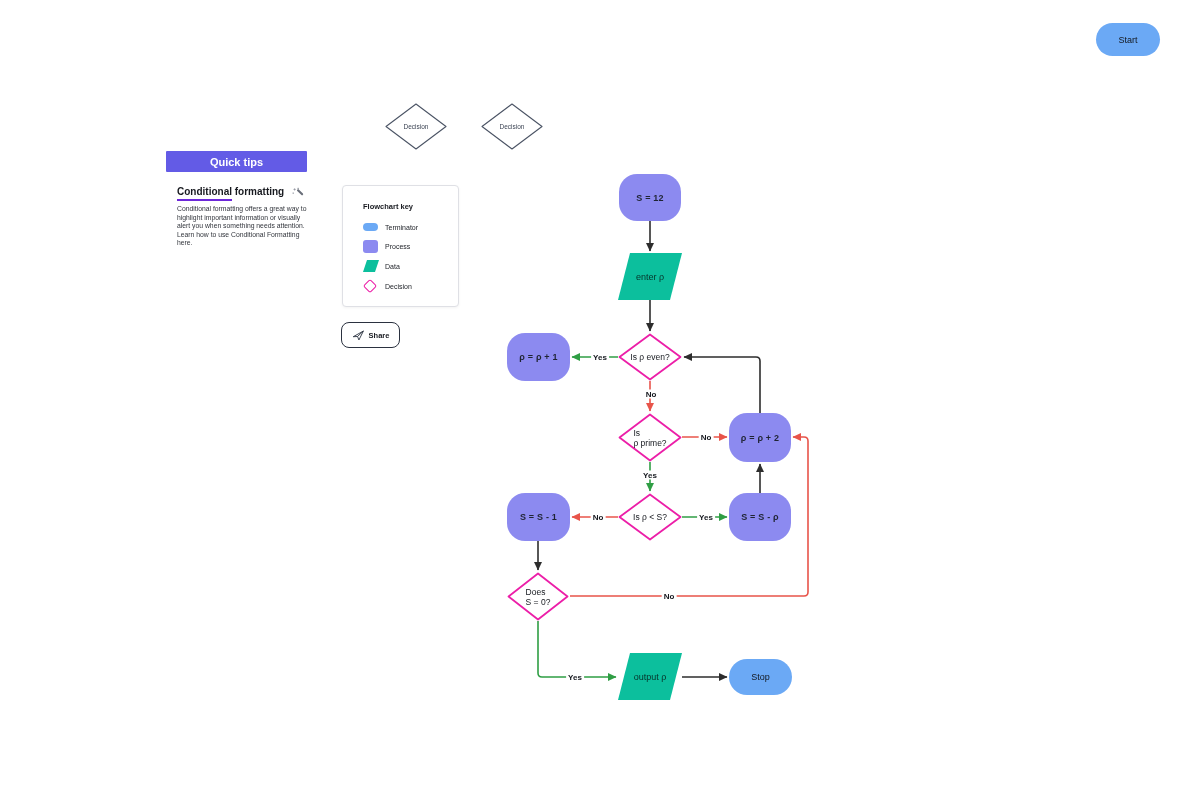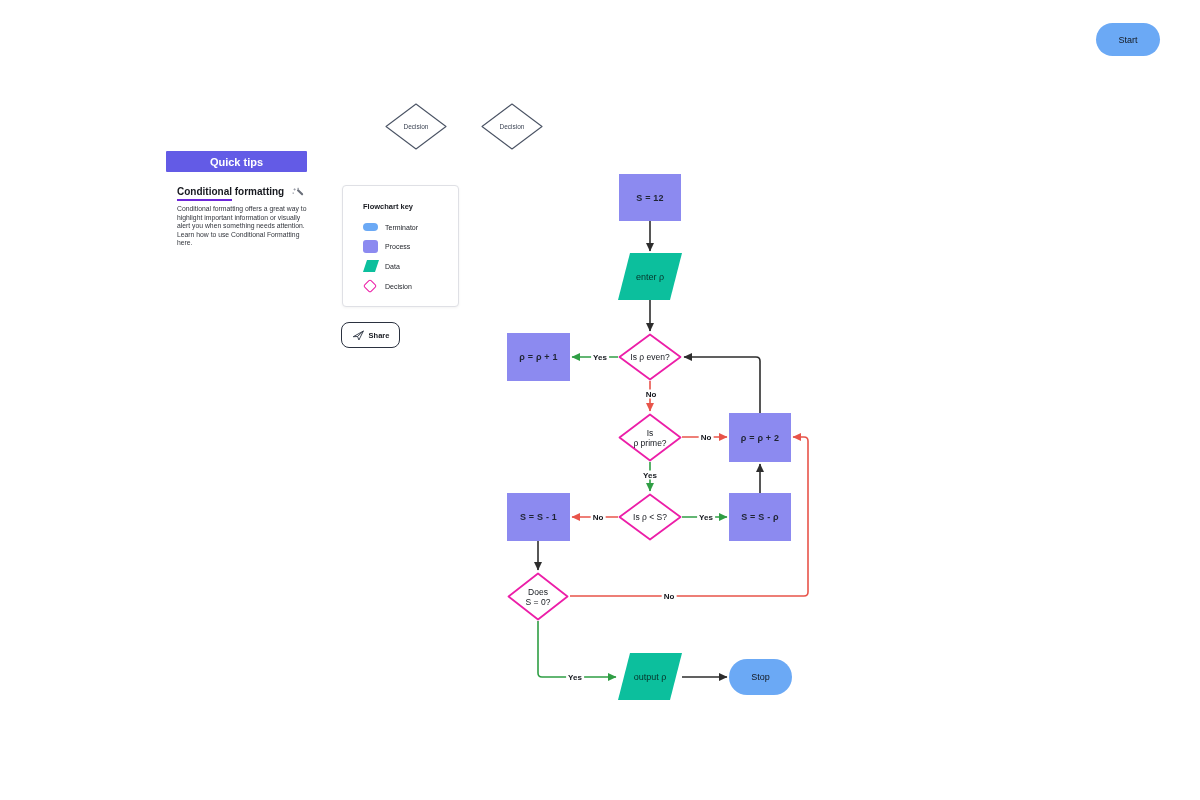--- a/index.html
+++ b/index.html
@@ -4,22 +4,22 @@
 <style>
   * { margin:0; padding:0; box-sizing:border-box; }
   html,body { background:#ffffff; }
   body { font-family:"Liberation Sans", sans-serif; }
   #canvas { position:relative; width:1200px; height:800px; background:#ffffff; overflow:hidden; }
 
   
   #edges { position:absolute; left:0; top:0; width:1200px; height:800px; pointer-events:none; }
 
   
-  .node { position:absolute; display:flex; align-items:center; justify-content:center; text-align:center; }
-  .process { background:#8c8af0; border-radius:0; color:#1f2433; font-size:9px; font-weight:700; letter-spacing:.2px; }
+  .node { position:absolute; display:flex; align-items:center; justify-content:center; text-align:left; }
+  .process { background:#8c8af0; border-radius:18px; color:#1f2433; font-size:9px; font-weight:700; letter-spacing:.2px; }
   .terminator { background:#6ba9f5; border-radius:17px; color:#14181f; font-size:9px; font-weight:500; }
   .data { background:#0cbf9d; clip-path:polygon(12px 0, 100% 0, calc(100% - 12px) 100%, 0 100%); color:#06332a; font-size:9px; font-weight:500; }
   .diamond-node { background:transparent; }
   .diamond-node svg { position:absolute; inset:0; width:100%; height:100%; }
   .diamond-label { position:relative; z-index:2; font-size:8.5px; color:#15181e; line-height:10px; font-weight:400; }
   .palette-diamond .diamond-label { font-size:6.5px; color:#3c4454; }
 
   
   .elabel { position:absolute; transform:translate(-50%,-50%); background:#ffffff; padding:0 2px; font-size:8px; font-weight:700; color:#15181e; z-index:3; }
 

